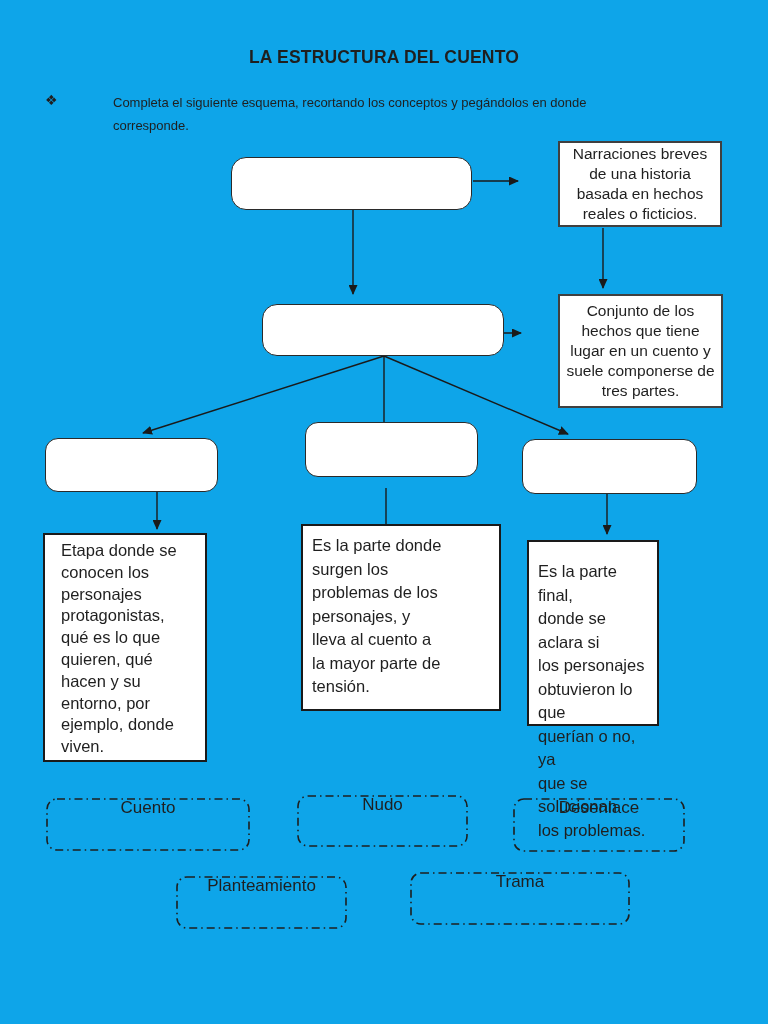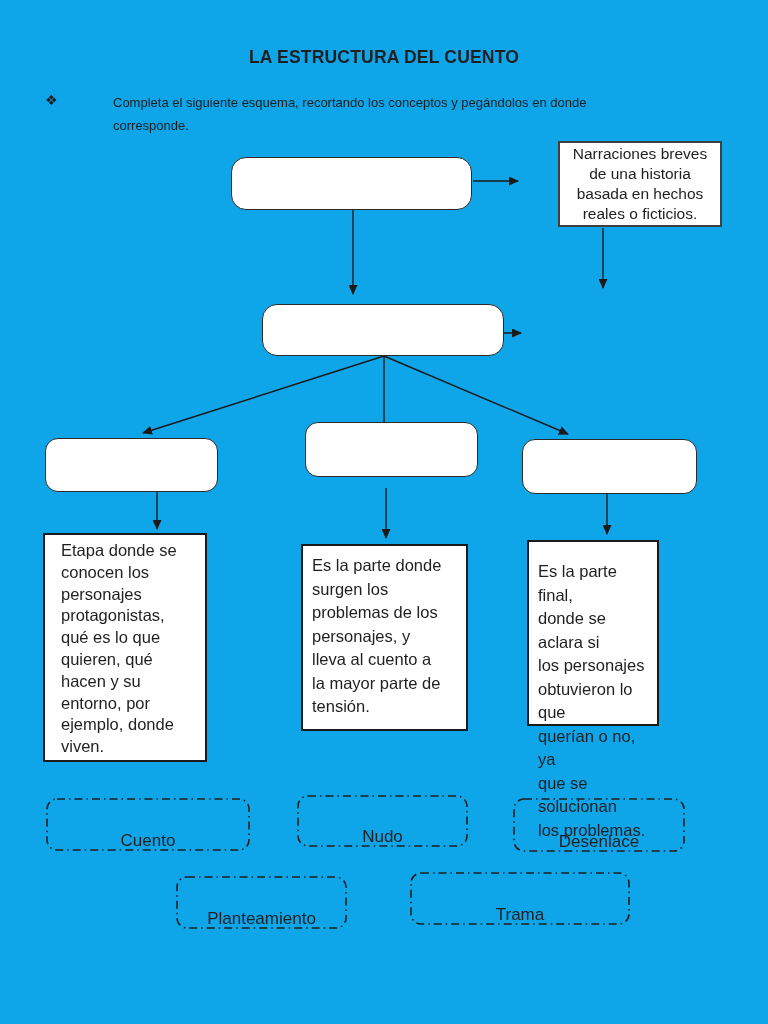--- a/index.html
+++ b/index.html
@@ -50,21 +50,21 @@
     background:#ffffff;
     font-size:16.5px;
     text-align:left;
     white-space:pre-line;
     padding:5px 4px 0 9px;
   }
   .lh-tight{line-height:21.8px;}
   .lh-wide{line-height:23.5px;}
   
   .cutout{
-    display:flex;align-items:flex-end;justify-content:center;
+    display:flex;align-items:flex-start;justify-content:center;
     font-size:17px;
     background:transparent;
   }
   svg.overlay{
     position:absolute;top:0;left:0;
     width:768px;height:1024px;
     pointer-events:none;
   }
 </style>
 </head>
@@ -107,31 +107,36 @@
   <div class="abs slot big" style="left:231px;top:157px;width:241px;height:53px;"></div>
   <div class="abs slot big" style="left:262px;top:304px;width:242px;height:52px;"></div>
   <div class="abs slot" style="left:45px;top:438px;width:173px;height:54px;"></div>
   <div class="abs slot" style="left:305px;top:422px;width:173px;height:55px;"></div>
   <div class="abs slot" style="left:522px;top:439px;width:175px;height:55px;"></div>
 
   <div class="abs defbox" style="left:558px;top:141px;width:164px;height:86px;">Narraciones breves
 de una historia
 basada en hechos
 reales o ficticios.</div>
+  <div class="abs defbox" style="left:558px;top:294px;width:165px;height:114px;">Conjunto de los
+hechos que tiene
+lugar en un cuento y
+suele componerse de
+tres partes.</div>
   <div class="abs descbox lh-tight" style="left:43px;top:533px;width:164px;height:229px;padding-left:16px;">Etapa donde se
 conocen los
 personajes
 protagonistas,
 qué es lo que
 quieren, qué
 hacen y su
 entorno, por
 ejemplo, donde
 viven.</div>
-  <div class="abs descbox lh-wide" style="left:301px;top:544px;width:167px;height:187px;padding-top:8px;">Es la parte donde
+  <div class="abs descbox lh-wide" style="left:301px;top:524px;width:200px;height:187px;padding-top:8px;">Es la parte donde
 surgen los
 problemas de los
 personajes, y
 lleva al cuento a
 la mayor parte de
 tensión.</div>
   <div class="abs descbox lh-wide" style="left:527px;top:540px;width:132px;height:186px;padding-top:18px;">Es la parte final,
 donde se aclara si
 los personajes
 obtuvieron lo que

